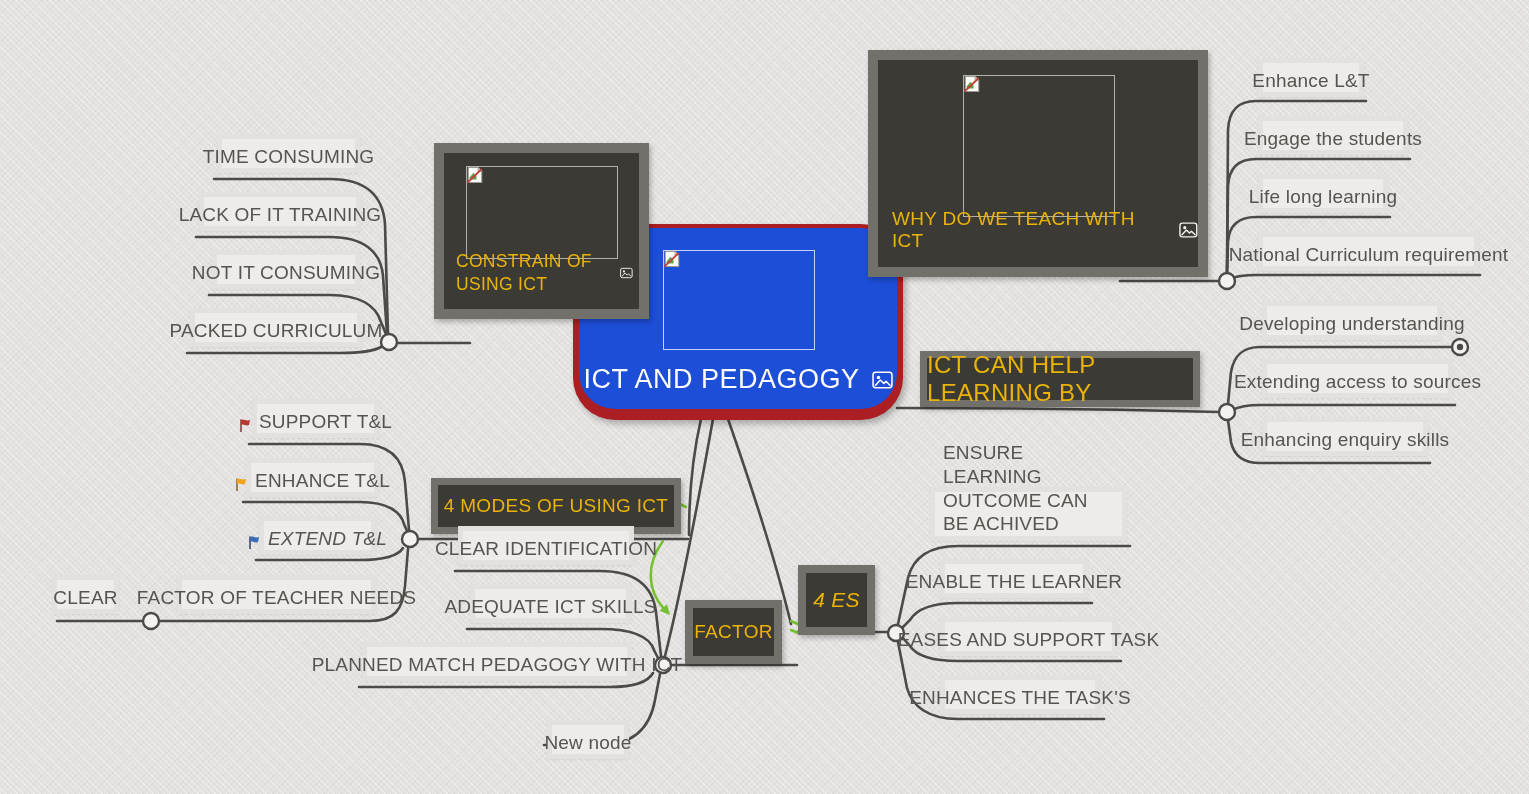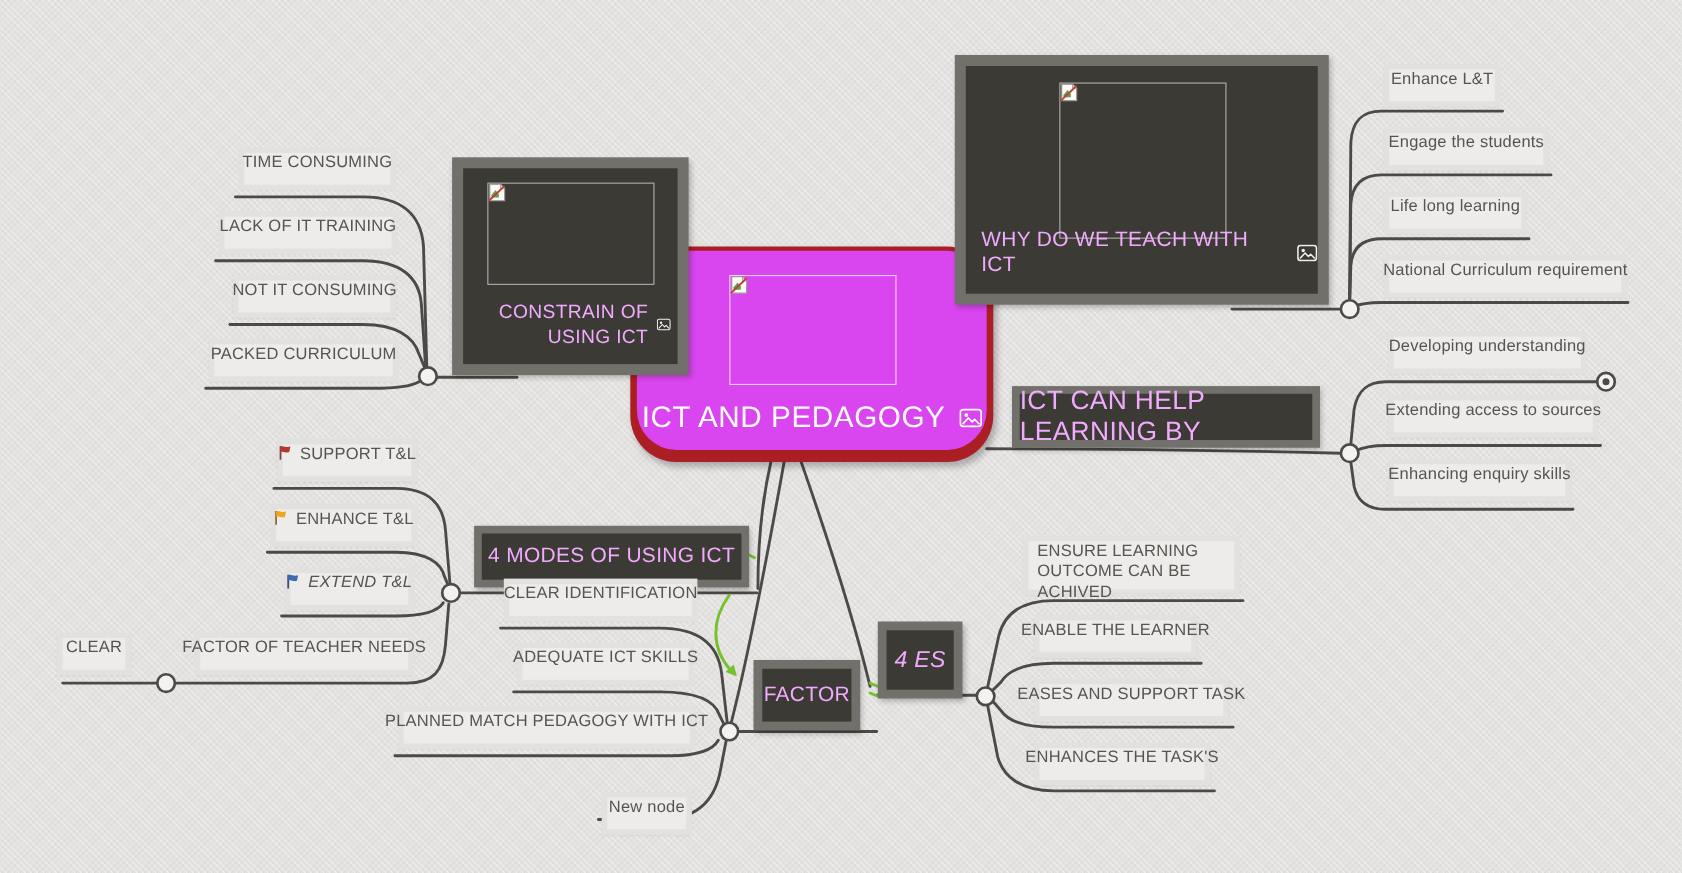--- a/index.html
+++ b/index.html
@@ -13,32 +13,32 @@
       repeating-linear-gradient(45deg, rgba(255,255,255,0.35) 0 1px, transparent 1px 4px),
       repeating-linear-gradient(-45deg, rgba(0,0,0,0.03) 0 1px, transparent 1px 4px);
   }
   svg.wires{position:absolute;left:0;top:0;}
   .wire{fill:none;stroke:#4b4a46;stroke-width:2.6;stroke-linecap:round;}
   .rel{fill:none;stroke:#76c12f;stroke-width:2.6;stroke-linecap:round;}
   .junction{fill:#f3f2f0;stroke:#4b4a46;stroke-width:2.4;}
 
   
   .leaf{position:absolute;background:#e2e1e0;padding:5px;box-sizing:border-box;box-shadow:0 1px 2px rgba(0,0,0,0.06);}
-  .leaf-inner{width:100%;height:100%;background:#edecea;display:flex;align-items:flex-start;justify-content:center;gap:7px;
-    color:#56544e;font-size:15px;letter-spacing:0.2px;box-sizing:border-box;padding:0 8px;white-space:nowrap;}
+  .leaf-inner{width:100%;height:100%;background:#edecea;display:flex;align-items:flex-end;justify-content:center;gap:7px;
+    color:#56544e;font-size:19px;letter-spacing:0.2px;box-sizing:border-box;padding:0 8px;white-space:nowrap;}
   .leaf-inner.wrap{white-space:normal;justify-content:flex-start;text-align:left;line-height:1.25;}
 
   
   .topic{position:absolute;background:#71706b;box-sizing:border-box;box-shadow:2px 3px 5px rgba(0,0,0,0.25);}
-  .topic-inner{position:absolute;background:#3b3a35;color:#f0abfc;}
+  .topic-inner{position:absolute;background:#3b3a35;color:#eab308;}
   .topic-title{position:absolute;display:flex;align-items:center;gap:12px;font-size:19px;letter-spacing:0.3px;}
 
   
   .central{position:absolute;left:573px;top:224px;width:330px;height:196px;background:#ab1e24;border-radius:42px;box-shadow:3px 4px 6px rgba(0,0,0,0.25);}
-  .central-inner{position:absolute;left:6px;top:4px;right:6px;bottom:11px;background:#d946ef;border-radius:36px;}
+  .central-inner{position:absolute;left:6px;top:4px;right:6px;bottom:11px;background:#1d4ed8;border-radius:36px;}
   .central-title{position:absolute;left:0;right:0;bottom:14px;display:flex;align-items:center;justify-content:center;gap:12px;
     color:#fdfcfb;font-size:27px;letter-spacing:0.5px;}
 
   
   .img-ph{position:absolute;border:1px solid rgba(255,255,255,0.75);}
   .img-ph .broken{position:absolute;left:-1px;top:-1px;}
 
   .flag{flex:0 0 auto;}
 </style>
 </head>
@@ -159,21 +159,21 @@
         <span>WHY DO WE TEACH WITH ICT</span>
         <svg width="19" height="16" viewBox="0 0 24 20">
           <rect x="1.2" y="1.2" width="21.6" height="17.6" rx="3" fill="none" stroke="#f2f1ee" stroke-width="1.8"></rect>
           <circle cx="7.4" cy="7" r="2" fill="#f2f1ee"></circle>
           <path d="M3.5 16.5 L9.5 10 L13.5 14 L16 11.5 L21 16.5" fill="none" stroke="#f2f1ee" stroke-width="1.8" stroke-linejoin="round"></path>
         </svg>
       </div>
     </div>
   </div>
 
-  <div class="topic" style="left:411px;top:143px;width:215px;height:198px;text-align:right;">
+  <div class="topic" style="left:434px;top:143px;width:215px;height:176px;">
     <div class="topic-inner" style="left:10px;top:10px;right:10px;bottom:10px;">
       <div class="img-ph" style="left:22px;top:13px;width:150px;height:91px;border-color:rgba(255,255,255,0.6);">
         <svg class="broken" width="18" height="18" viewBox="0 0 24 24">
           <path d="M3 2 h13 l5 5 v15 h-18 z" fill="#fbfbf9" stroke="#9a9a94" stroke-width="1.4"></path>
           <path d="M16 2 v5 h5 z" fill="#d8d8d2" stroke="#9a9a94" stroke-width="1"></path>
           <path d="M5 15 l5 -6 l4 5 v4 h-9 z" fill="#5ea04f"></path>
           <path d="M2 22 L21 4" stroke="#c24034" stroke-width="2.4"></path>
         </svg>
       </div>
       <div class="topic-title" style="left:12px;right:6px;bottom:12px;font-size:17.5px;gap:8px;">

